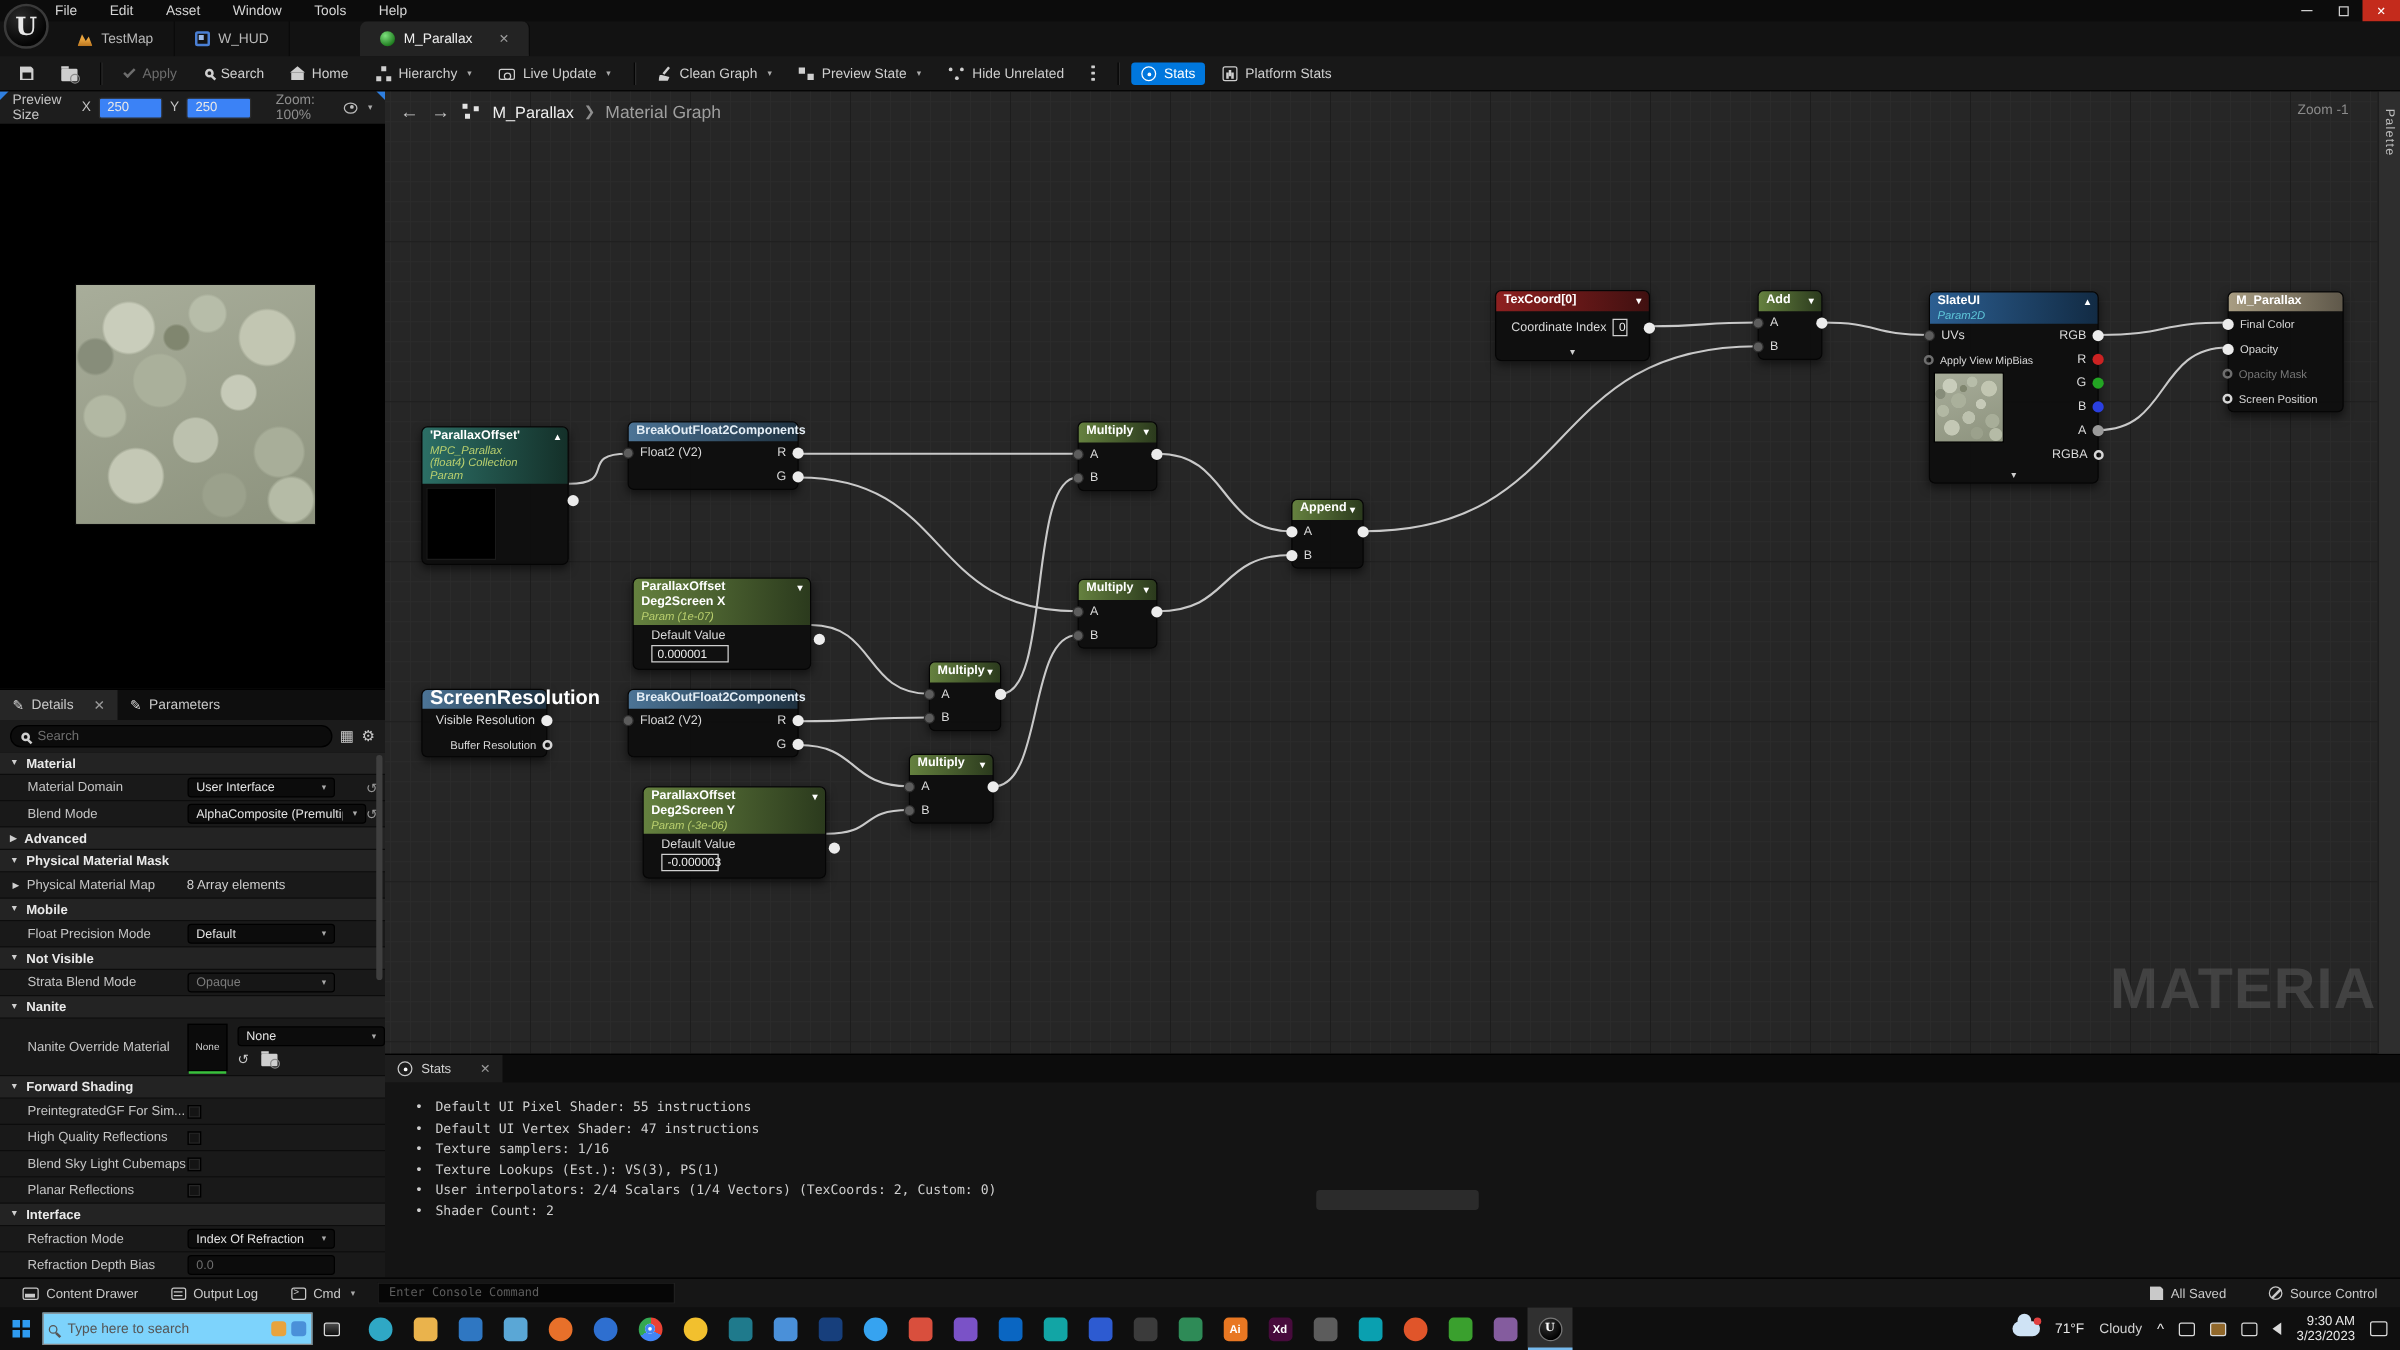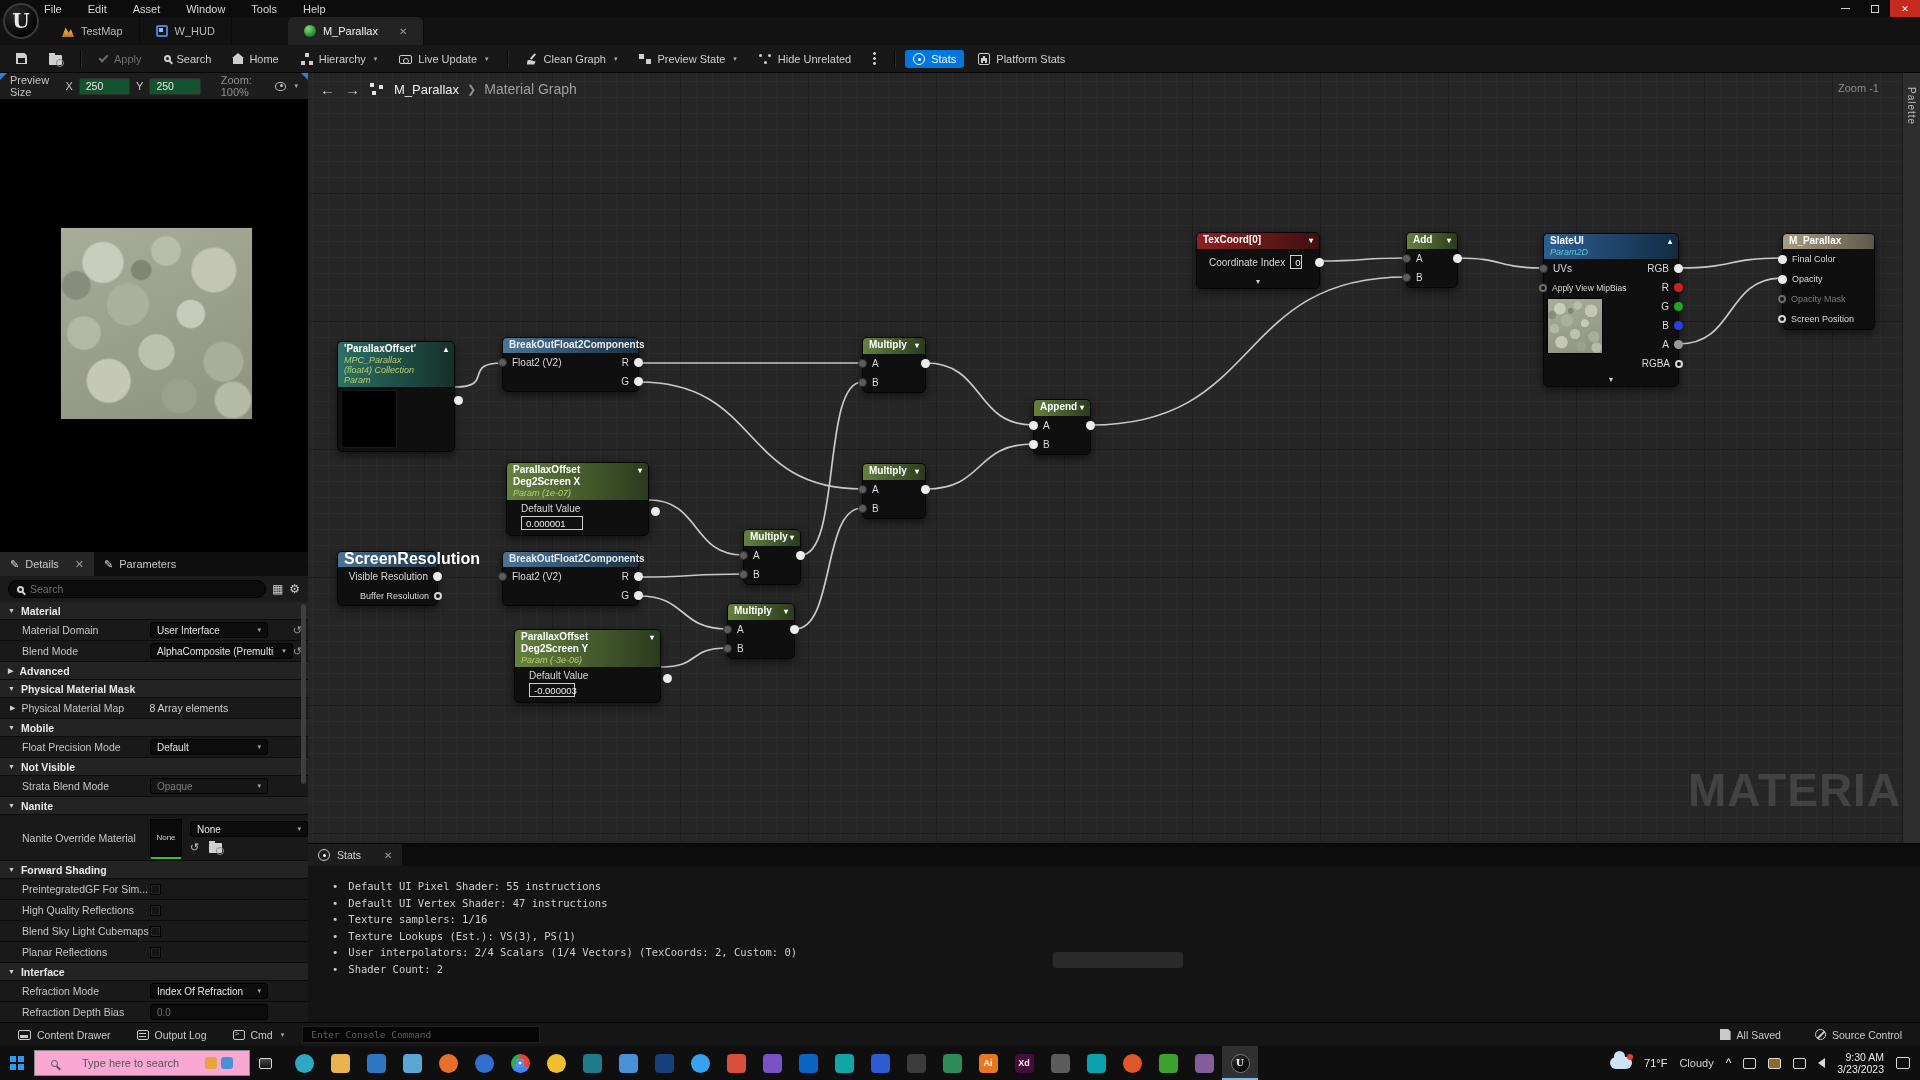--- a/index.html
+++ b/index.html
@@ -63,21 +63,21 @@
   .i-hide{width:13px;height:11px}
   .i-hide::before{content:"";position:absolute;left:0;top:1px;width:3px;height:3px;border-radius:50%;background:#cfcfcf;box-shadow:9px 0 0 #cfcfcf,5px 7px 0 #cfcfcf}
   .i-dots3{width:3px;height:13px;background:radial-gradient(circle,#cfcfcf 1.3px,transparent 1.5px) center/3px 5px}
   .i-statpie{width:12px;height:12px;border-radius:50%;border:1.6px solid #fff}
   .i-statpie::after{content:"";position:absolute;left:4px;top:4px;width:3px;height:3px;background:#fff;border-radius:50%}
   .i-bars{width:12px;height:12px;border:1.4px solid #cfcfcf;border-radius:2px}
   .i-bars::after{content:"";position:absolute;left:2px;bottom:1px;width:2px;height:5px;background:#cfcfcf;box-shadow:4px 0 0 #cfcfcf,2px -2px 0 #cfcfcf}
   
   #previewbar{position:absolute;left:0;top:73px;width:308px;height:27px;background:#1d1d1d;z-index:10;
     display:flex;align-items:center;gap:6px;padding:0 10px;font-size:11px;color:#c4c4c4;border-bottom:1px solid #000}
-  .numbox{width:62px;height:17px;background:#14532d;border:1px solid #2c2c2c;border-radius:2px;color:#e8e8e8;
+  .numbox{width:62px;height:17px;background:#3b82f6;border:1px solid #2c2c2c;border-radius:2px;color:#e8e8e8;
     font-size:10.5px;display:flex;align-items:center;padding:0 6px}
   .corner-tri{position:absolute;width:0;height:0;border-top:7px solid #2f7fe0;z-index:12}
   .i-eye{width:14px;height:9px;border:1.5px solid #bcbcbc;border-radius:50%;position:relative}
   .i-eye::after{content:"";position:absolute;left:4px;top:1.5px;width:3px;height:3px;border-radius:50%;background:#bcbcbc}
   #viewport{position:absolute;left:0;top:100px;width:308px;height:451px;background:#000;z-index:5}
   .bubbletex{background-color:#9aa08d;background-image:
     radial-gradient(circle at 22% 18%,#c9cdbb 0 9%,rgba(0,0,0,0) 10%),
     radial-gradient(circle at 55% 12%,#b7bda9 0 7%,rgba(0,0,0,0) 8%),
     radial-gradient(circle at 80% 22%,#c2c6b2 0 10%,rgba(0,0,0,0) 11%),
     radial-gradient(circle at 35% 40%,#aab09b 0 12%,rgba(0,0,0,0) 13%),
@@ -180,21 +180,21 @@
     font-family:"DejaVu Sans Mono",monospace;font-size:9.5px;color:#5d5d5d}
   #ebright{margin-left:auto;display:flex;align-items:center;gap:18px}
   .i-saved{width:11px;height:11px;background:#c9c9c9;clip-path:polygon(0 0,78% 0,100% 22%,100% 100%,0 100%)}
   .i-nosc{width:11px;height:11px;border:1.6px solid #c9c9c9;border-radius:50%}
   .i-nosc::after{content:"";position:absolute;left:0px;top:4px;width:10px;height:1.6px;background:#c9c9c9;transform:rotate(-45deg)}
   
   #taskbar{position:absolute;left:0;top:1046px;width:1920px;height:34px;background:#0f0f0f;z-index:30;display:flex;align-items:center}
   #startbtn{width:34px;height:34px;display:flex;align-items:center;justify-content:center}
   .winlogo{width:14px;height:14px;display:grid;grid-template-columns:6px 6px;grid-template-rows:6px 6px;gap:1.5px}
   .winlogo i{background:#2f9bf0}
-  #tsearch{width:216px;height:26px;background:#f9a8d4;border:1px solid #888;display:flex;align-items:center;gap:24px;padding:0 16px;font-size:11px;color:#555}
+  #tsearch{width:216px;height:26px;background:#7dd3fc;border:1px solid #888;display:flex;align-items:center;gap:8px;padding:0 4px;font-size:11px;color:#555}
   .i-magd{width:7px;height:7px;border:1.8px solid #555;border-radius:50%;position:relative}
   .i-magd::after{content:"";position:absolute;right:-4px;bottom:-3px;width:5px;height:2px;background:#555;transform:rotate(45deg)}
   #taskview{width:30px;height:34px;display:flex;align-items:center;justify-content:center}
   .i-tview{width:13px;height:11px;border:1.5px solid #d8d8d8;border-radius:2px;background:linear-gradient(180deg,rgba(255,255,255,.25),transparent)}
   #apps{display:flex;align-items:flex-start;height:34px;margin-left:6px}
   .appslot{width:36px;height:34px;display:flex;align-items:center;justify-content:center}
   .appslot.active{background:rgba(255,255,255,.14);box-shadow:inset 0 -2px 0 #76b9ed}
   .appicon{width:19px;height:19px;border-radius:4px;display:flex;align-items:center;justify-content:center;font-size:9px;font-weight:bold;color:#fff}
   .appicon.round{border-radius:50%}
   #tray{margin-left:auto;display:flex;align-items:center;gap:12px;padding-right:10px;color:#e8e8e8;font-size:11px}

